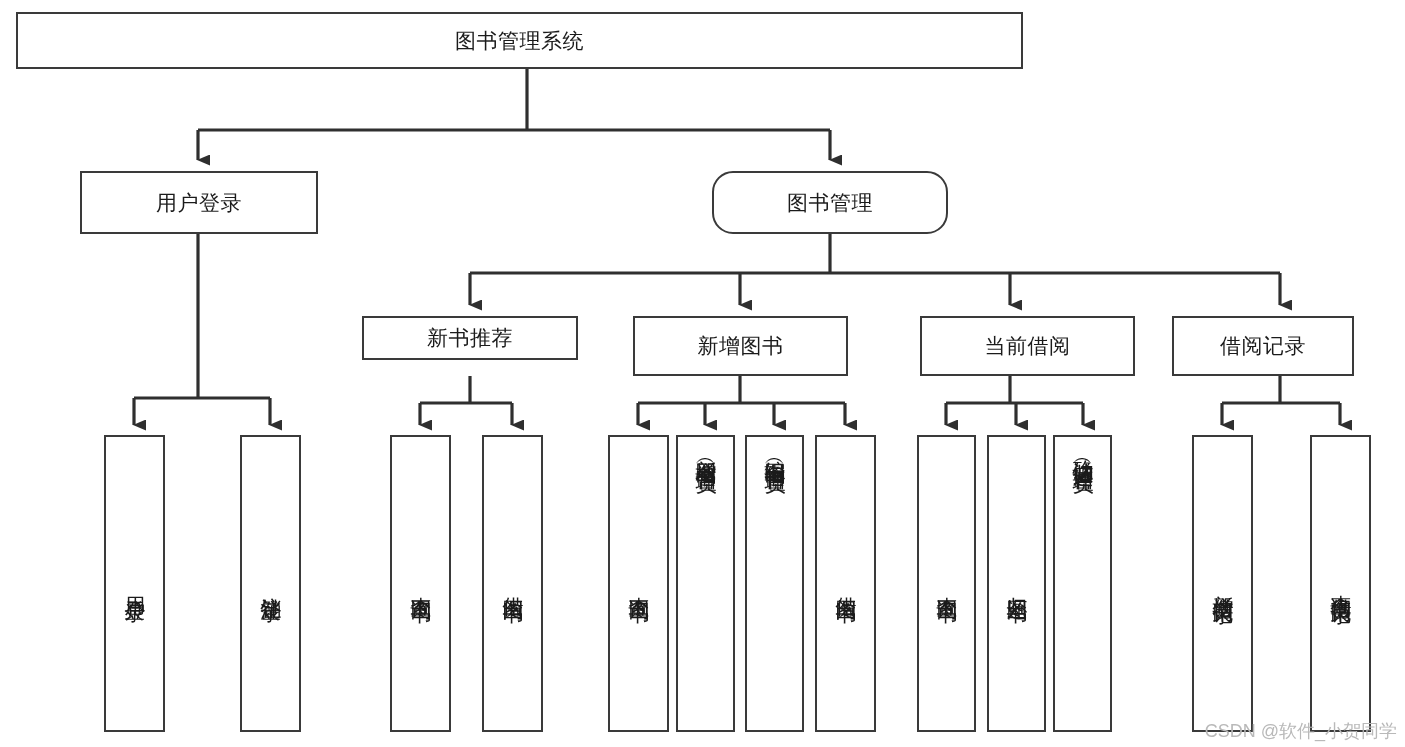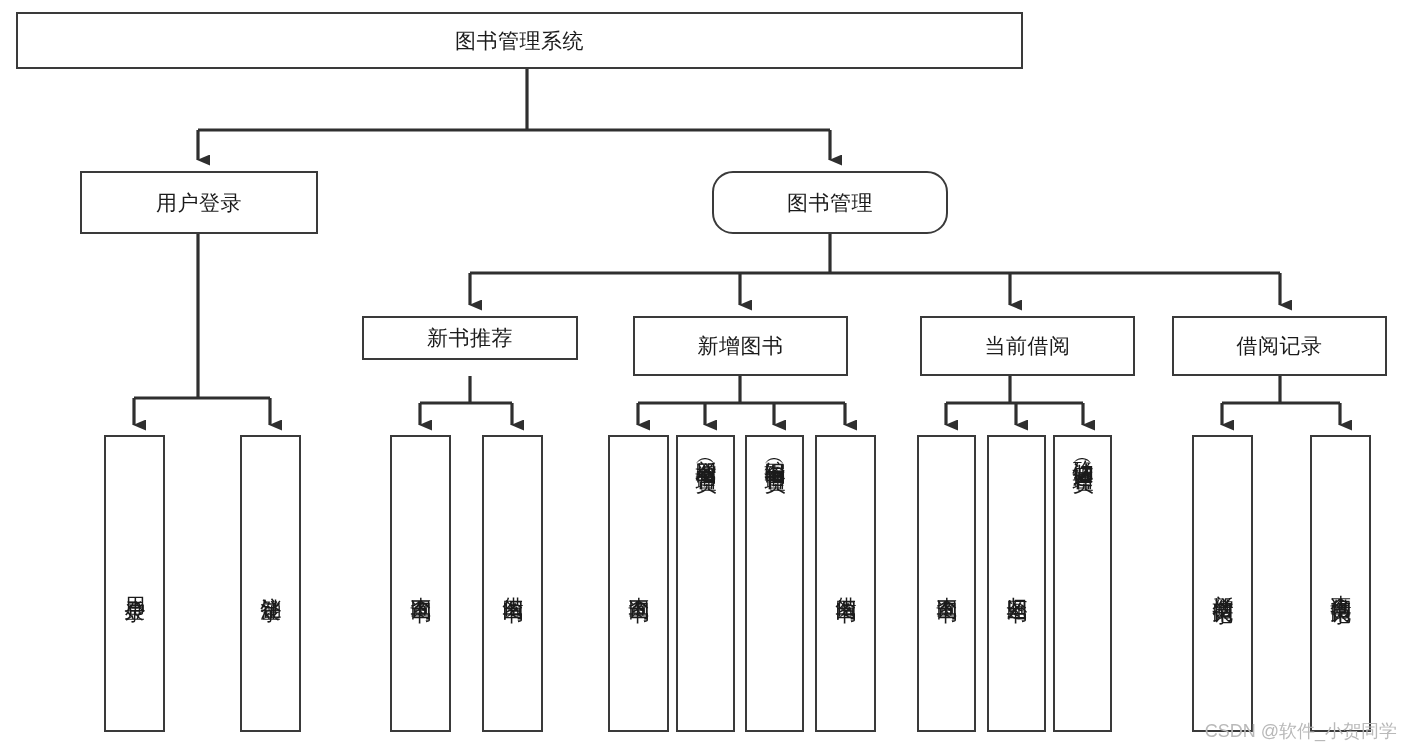--- a/index.html
+++ b/index.html
@@ -140,21 +140,21 @@
 
   <div class="node" style="left:362px; top:316px; width:216px; height:44px;">
     <span class="label">新书推荐</span>
   </div>
   <div class="node" style="left:633px; top:316px; width:215px; height:60px;">
     <span class="label">新增图书</span>
   </div>
   <div class="node" style="left:903px; top:316px; width:215px; height:60px;margin-left:17px;">
     <span class="label">当前借阅</span>
   </div>
-  <div class="node" style="left:1172px; top:316px; width:215px; height:60px;">
+  <div class="node" style="left:1172px; top:316px; width:182px; height:60px;">
     <span class="label">借阅记录</span>
   </div>
 
   <div class="node leaf center" style="left:104px; top:435px; width:61px; height:297px;">
     <span class="label">用户登录</span>
   </div>
   <div class="node leaf center" style="left:240px; top:435px; width:61px; height:297px;">
     <span class="label">注销登录</span>
   </div>
 

